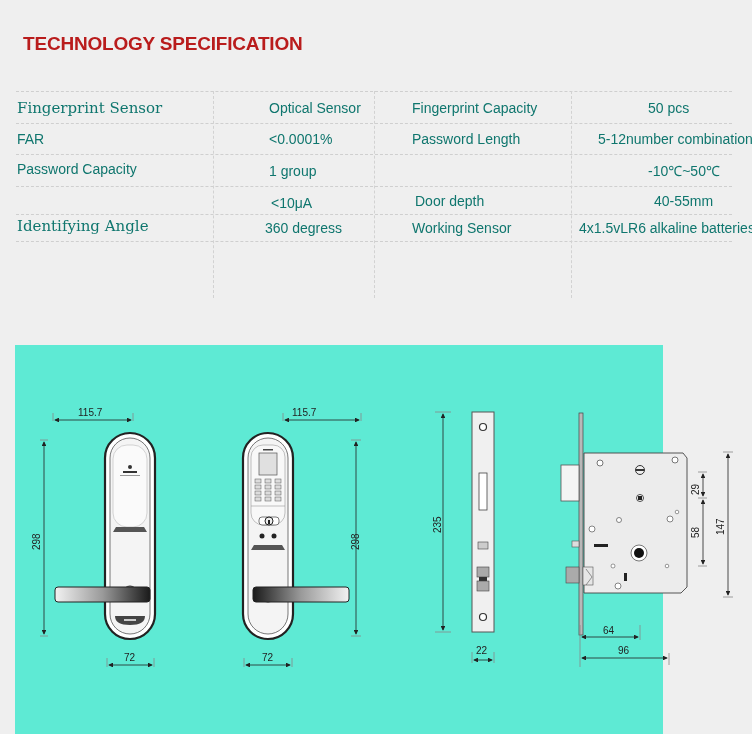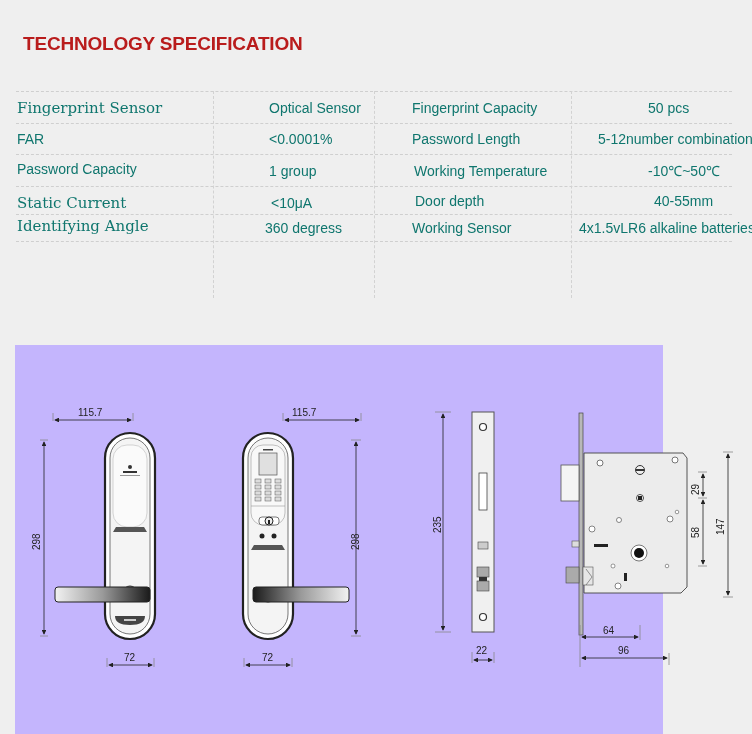--- a/index.html
+++ b/index.html
@@ -32,21 +32,21 @@
   .c1.big { font-family: "DejaVu Serif", serif; font-size: 15px; }
   .c2 { left: 253px; }
   .c3 { left: 396px; }
   .c4 { left: 562px; }
   .vline {
     position: absolute; top: 91px; height: 207px; width: 0;
     border-left: 1px dashed #d2d2d2;
   }
   .panel {
     position: absolute; left: 15px; top: 345px; width: 648px; height: 389px;
-    background: #c4b5fd;
+    background: #5eead4;
   }
   .panel svg { position: absolute; left: 0; top: 0; }
   .dim { font-family: "Liberation Sans", sans-serif; font-size: 10px; fill: #222; }
 </style>
 </head>
 <body>
 
 <div class="title">TECHNOLOGY SPECIFICATION</div>
 
 <div class="spec-table">
@@ -58,25 +58,23 @@
   </div>
   <div class="row" style="height:30px">
     <span class="cell c1">FAR</span>
     <span class="cell c2">&lt;0.0001%</span>
     <span class="cell c3">Password Length</span>
     <span class="cell c4" style="left:582px">5-12number combination</span>
   </div>
   <div class="row" style="height:31px">
     <span class="cell c1" style="top:-4px">Password Capacity</span>
     <span class="cell c2">1 group</span>
-    <span class="cell c3" style="left:398px">Working Temperature</span>
     <span class="cell c4" style="left:632px">-10℃~50℃</span>
   </div>
   <div class="row" style="height:27px">
-    <span class="cell c1 big" style="top:4px">Static Current</span>
     <span class="cell c2" style="left:255px;top:4px">&lt;10μA</span>
     <span class="cell c3" style="left:399px">Door depth</span>
     <span class="cell c4" style="left:638px">40-55mm</span>
   </div>
   <div class="row" style="height:26px">
     <span class="cell c1 big" style="top:-4px">Identifying Angle</span>
     <span class="cell c2" style="left:249px">360 degress</span>
     <span class="cell c3">Working Sensor</span>
     <span class="cell c4" style="left:563px">4x1.5vLR6 alkaline batteries</span>
   </div>

